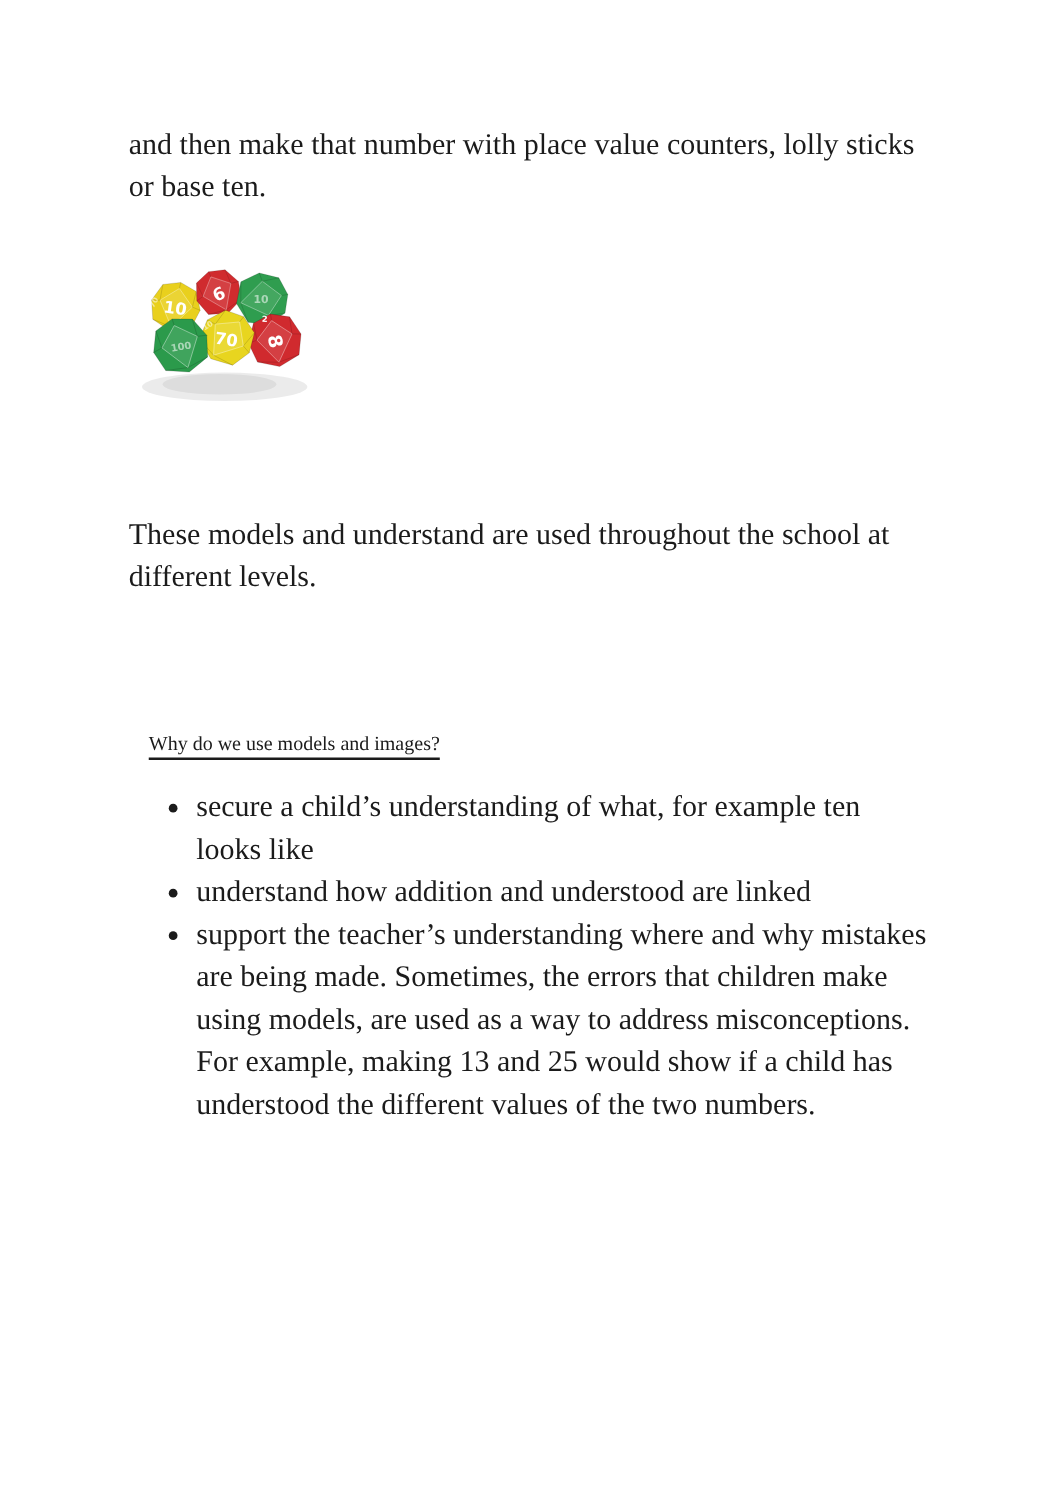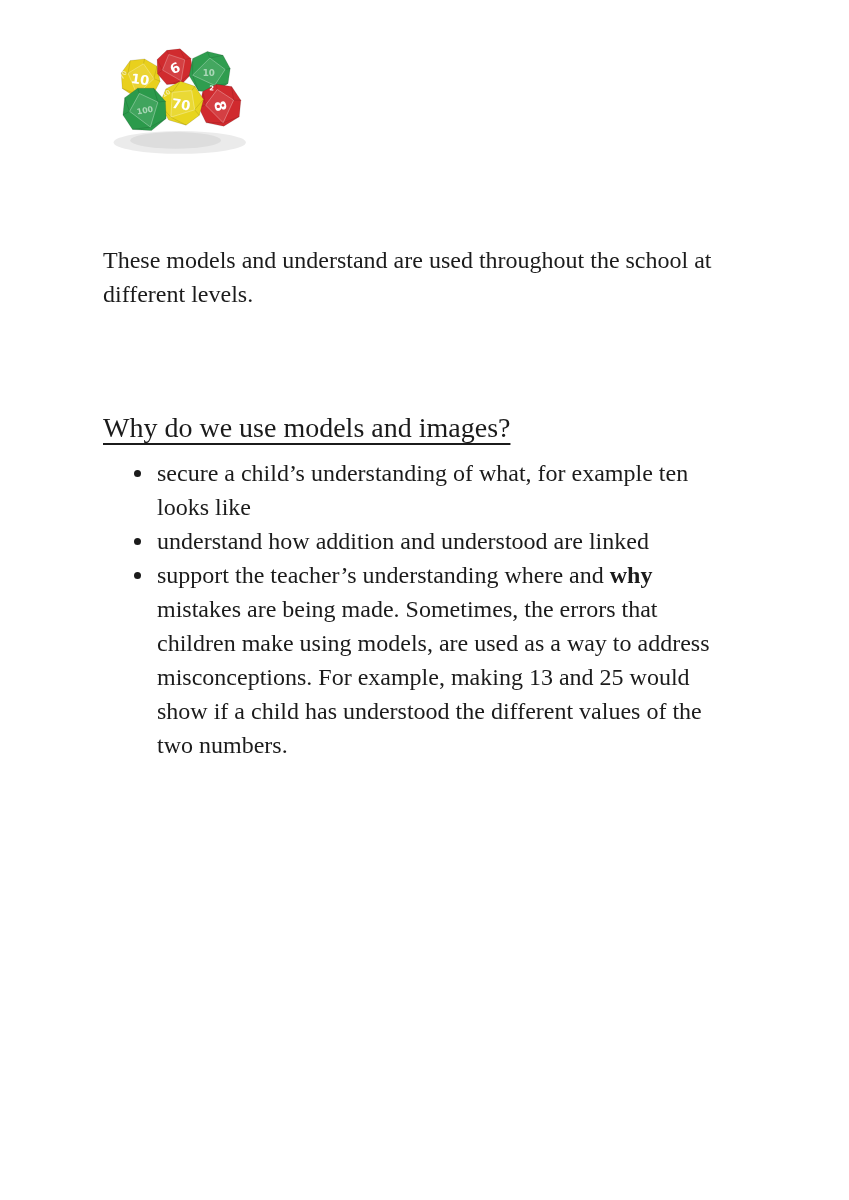--- a/index.html
+++ b/index.html
@@ -19,52 +19,53 @@
   }
   .content p { margin: 0; }
   .para-1 { margin-top: 99px !important; }
   .dice-figure {
     margin: 37px 0 0 4px;
     width: 192px;
     height: 122px;
   }
   .para-2 { margin-top: 75px !important; }
   .doc-heading {
-    margin: 0;
-    font-size: 28px;
+    margin: 16px;
+    font-size: 16px;
     font-weight: normal;
     text-decoration: underline;
     text-underline-offset: 6px;
     text-decoration-thickness: 2px;
   }
   .heading-models { margin-top: 100px; }
   .para-3 { margin-top: 17px !important; }
   .bullet-list {
     margin: 11px 12px 0 0;
     padding-left: 52px;
   }
   .bullet-list li { padding-left: 2px; }
   .heading-home { margin-top: 55px; }
-  .bold { font-weight: bold; }
+  .bold { font-weight: normal; }
   .die-label {
     font-family: "DejaVu Sans", sans-serif;
     font-weight: bold;
     fill: #ffffff;
   }
   .die-edge { stroke: rgba(0,0,0,0.20); stroke-width: 1.2; fill: none; }
   .die-face { fill: rgba(255,255,255,0.10); stroke: rgba(255,255,255,0.45); stroke-width: 1.4; }
   .die-silhouette { stroke: rgba(0,0,0,0.25); stroke-width: 1; }
   .faint { opacity: 0.55; }
 </style>
 </head>
 <body>
 
 <div class="page">
   <div class="content">
 
+    <p class="para-1">and then make that number with place value counters, lolly sticks or base ten.</p>
 
     <svg class="dice-figure" viewBox="0 0 185 118" xmlns="http://www.w3.org/2000/svg" role="img">
 
       <ellipse cx="70" cy="102" rx="64" ry="11" fill="rgba(0,0,0,0.08)"></ellipse>
       <ellipse cx="66" cy="100" rx="44" ry="8" fill="rgba(0,0,0,0.06)"></ellipse>
 
       <g transform="translate(32,40) rotate(12) scale(0.40) translate(-50,-50)">
         <polygon class="die-silhouette" points="50,2 83,13 98,47 88,83 50,98 12,83 2,47 17,13" fill="#e9d01d"></polygon>
         <polygon class="die-face" points="50,14 82,44 50,90 18,44"></polygon>
         <path class="die-edge" d="M50,2 L50,14 M83,13 L82,44 M17,13 L18,44 M98,47 L82,44 M2,47 L18,44 M88,83 L50,90 M12,83 L50,90"></path>

